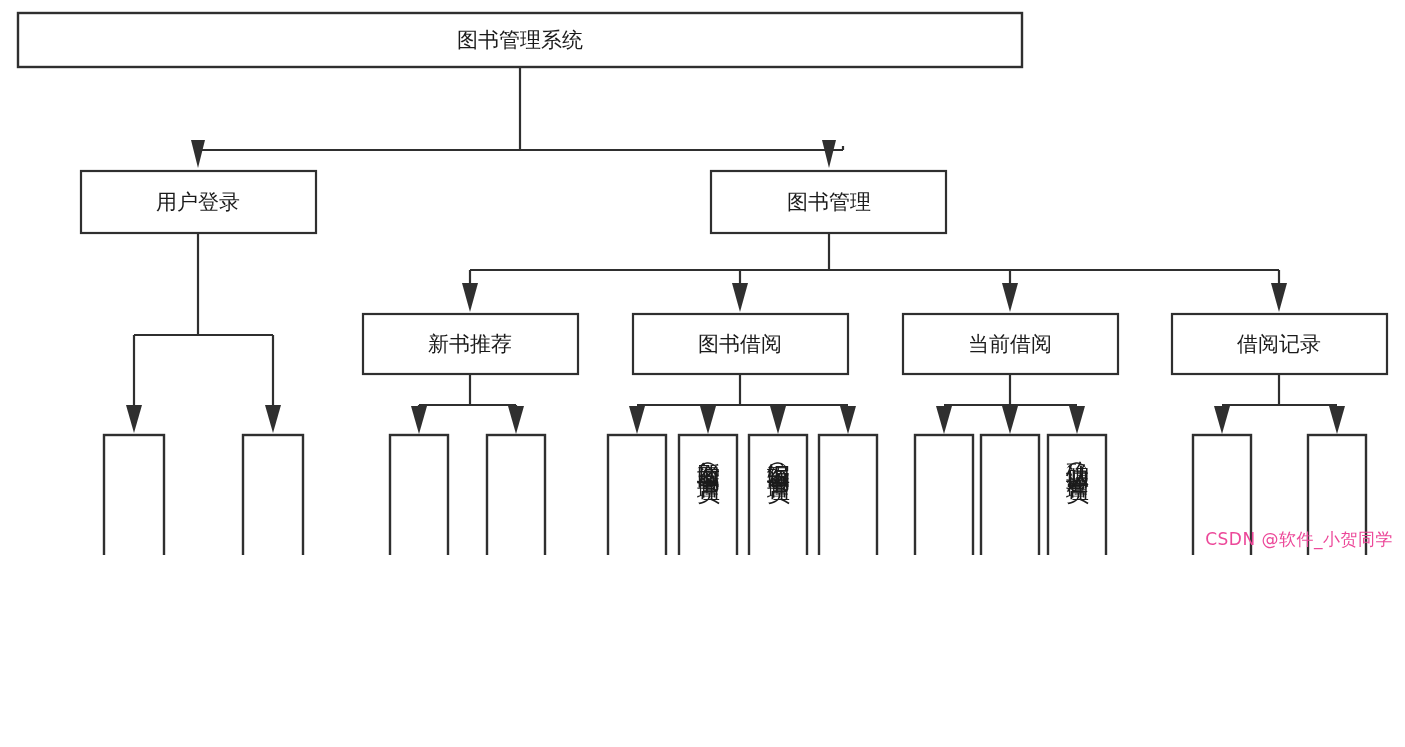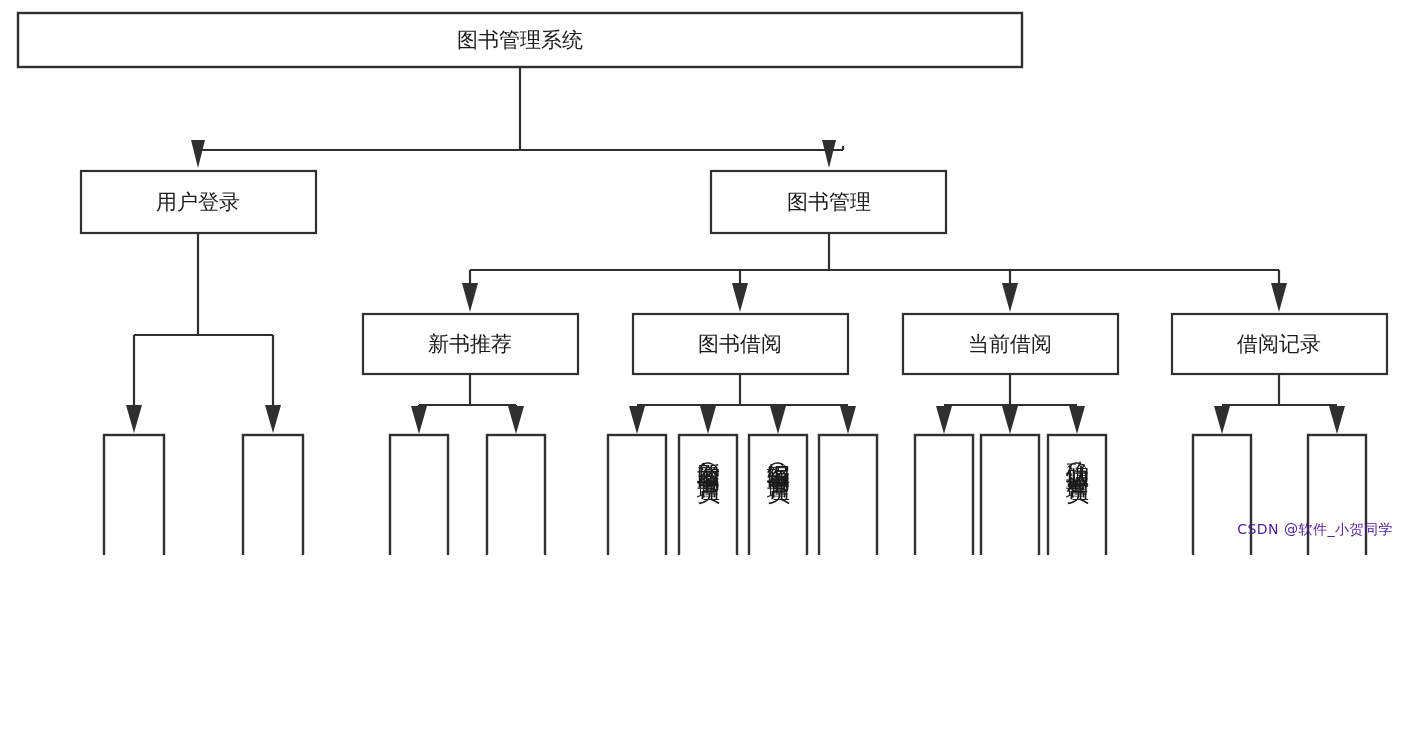--- a/index.html
+++ b/index.html
@@ -72,24 +72,24 @@
     font-size: 23px;
     line-height: 1.12;
     letter-spacing: 3px;
     color: #1b1b1b;
     white-space: nowrap;
     text-align: center;
   }
   .watermark {
     position: absolute;
     right: 12px;
-    bottom: 16px;
-    font-family: "DejaVu Sans", "Liberation Sans", sans-serif;
-    font-size: 14px;
-    color: #4c1d95;
+    bottom: 4px;
+    font-family: "DejaVu Sans", "Liberation Sans", sans-serif;
+    font-size: 17px;
+    color: #ec4899;
     letter-spacing: 0.5px;
     user-select: none;
     pointer-events: none;
   }
 </style>
 </head>
 <body>
 
 <div id="diagram-root">
 

